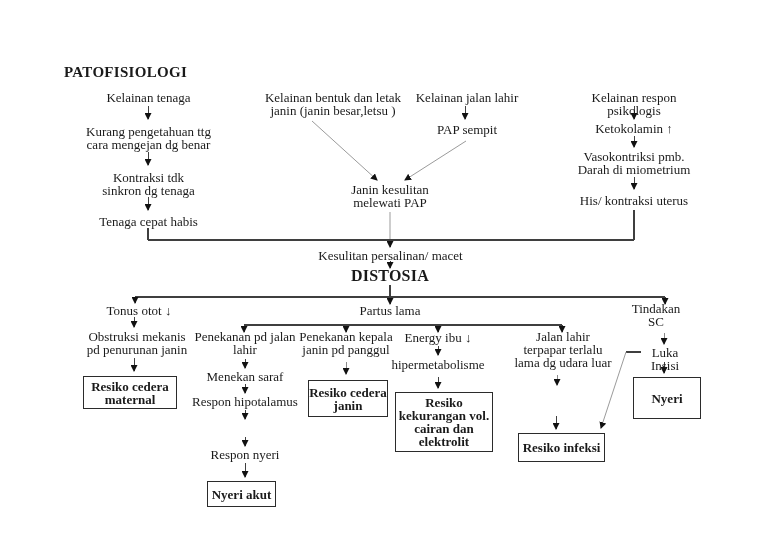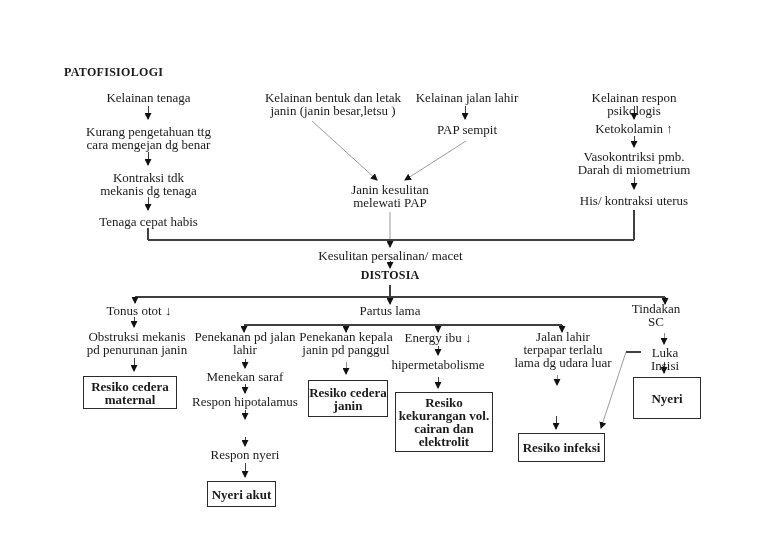--- a/index.html
+++ b/index.html
@@ -9,22 +9,22 @@
     color:#1a1a1a;
   }
   .n{
     position:absolute;text-align:center;white-space:pre-line;
     font-size:13px;line-height:13px;
   }
   .box{
     border:1.4px solid #2b2b2b;font-weight:bold;box-sizing:border-box;
     display:flex;align-items:center;justify-content:center;
   }
-  .title{font-weight:bold;font-size:12px;letter-spacing:.3px;text-align:left;}
-  .distosia{font-weight:bold;font-size:12px;letter-spacing:.2px;}
+  .title{font-weight:bold;font-size:15px;letter-spacing:.3px;text-align:left;}
+  .distosia{font-weight:bold;font-size:16px;letter-spacing:.2px;}
   svg#wires{position:absolute;left:0;top:0;pointer-events:none;}
   .ln line{stroke:#3f3f3f;stroke-width:1.2;shape-rendering:crispEdges;}
   .ar line{stroke:#3f3f3f;stroke-width:1;shape-rendering:crispEdges;}
   .soft line{stroke:#8a8a8a;stroke-width:1;shape-rendering:crispEdges;}
   .diag line{stroke:#9b9b9b;stroke-width:1;}
 </style>
 </head>
 <body>
 
 <div id="canvas">
@@ -92,21 +92,21 @@
       <line x1="626" y1="352" x2="601" y2="428" marker-end="url(#ah)"></line>
     </g>
   </svg>
 
   <div class="n title" style="left:64px;top:66px;width:160px">PATOFISIOLOGI</div>
 
   <div class="n" style="left:91px;top:91px;width:115px">Kelainan tenaga</div>
   <div class="n" style="left:85px;top:125px;width:127px">Kurang pengetahuan ttg
 cara mengejan dg benar</div>
   <div class="n" style="left:95px;top:171px;width:107px">Kontraksi tdk
-mekanis dg tenaga</div>
+sinkron dg tenaga</div>
   <div class="n" style="left:90px;top:215px;width:117px">Tenaga cepat habis</div>
 
   <div class="n" style="left:263px;top:91px;width:140px">Kelainan bentuk dan letak
 janin (janin besar,letsu )</div>
 
   <div class="n" style="left:412px;top:91px;width:110px">Kelainan jalan lahir</div>
   <div class="n" style="left:430px;top:123px;width:74px">PAP sempit</div>
 
   <div class="n" style="left:564px;top:91px;width:140px">Kelainan respon psikologis</div>
   <div class="n" style="left:584px;top:122px;width:100px">Ketokolamin ↑</div>

